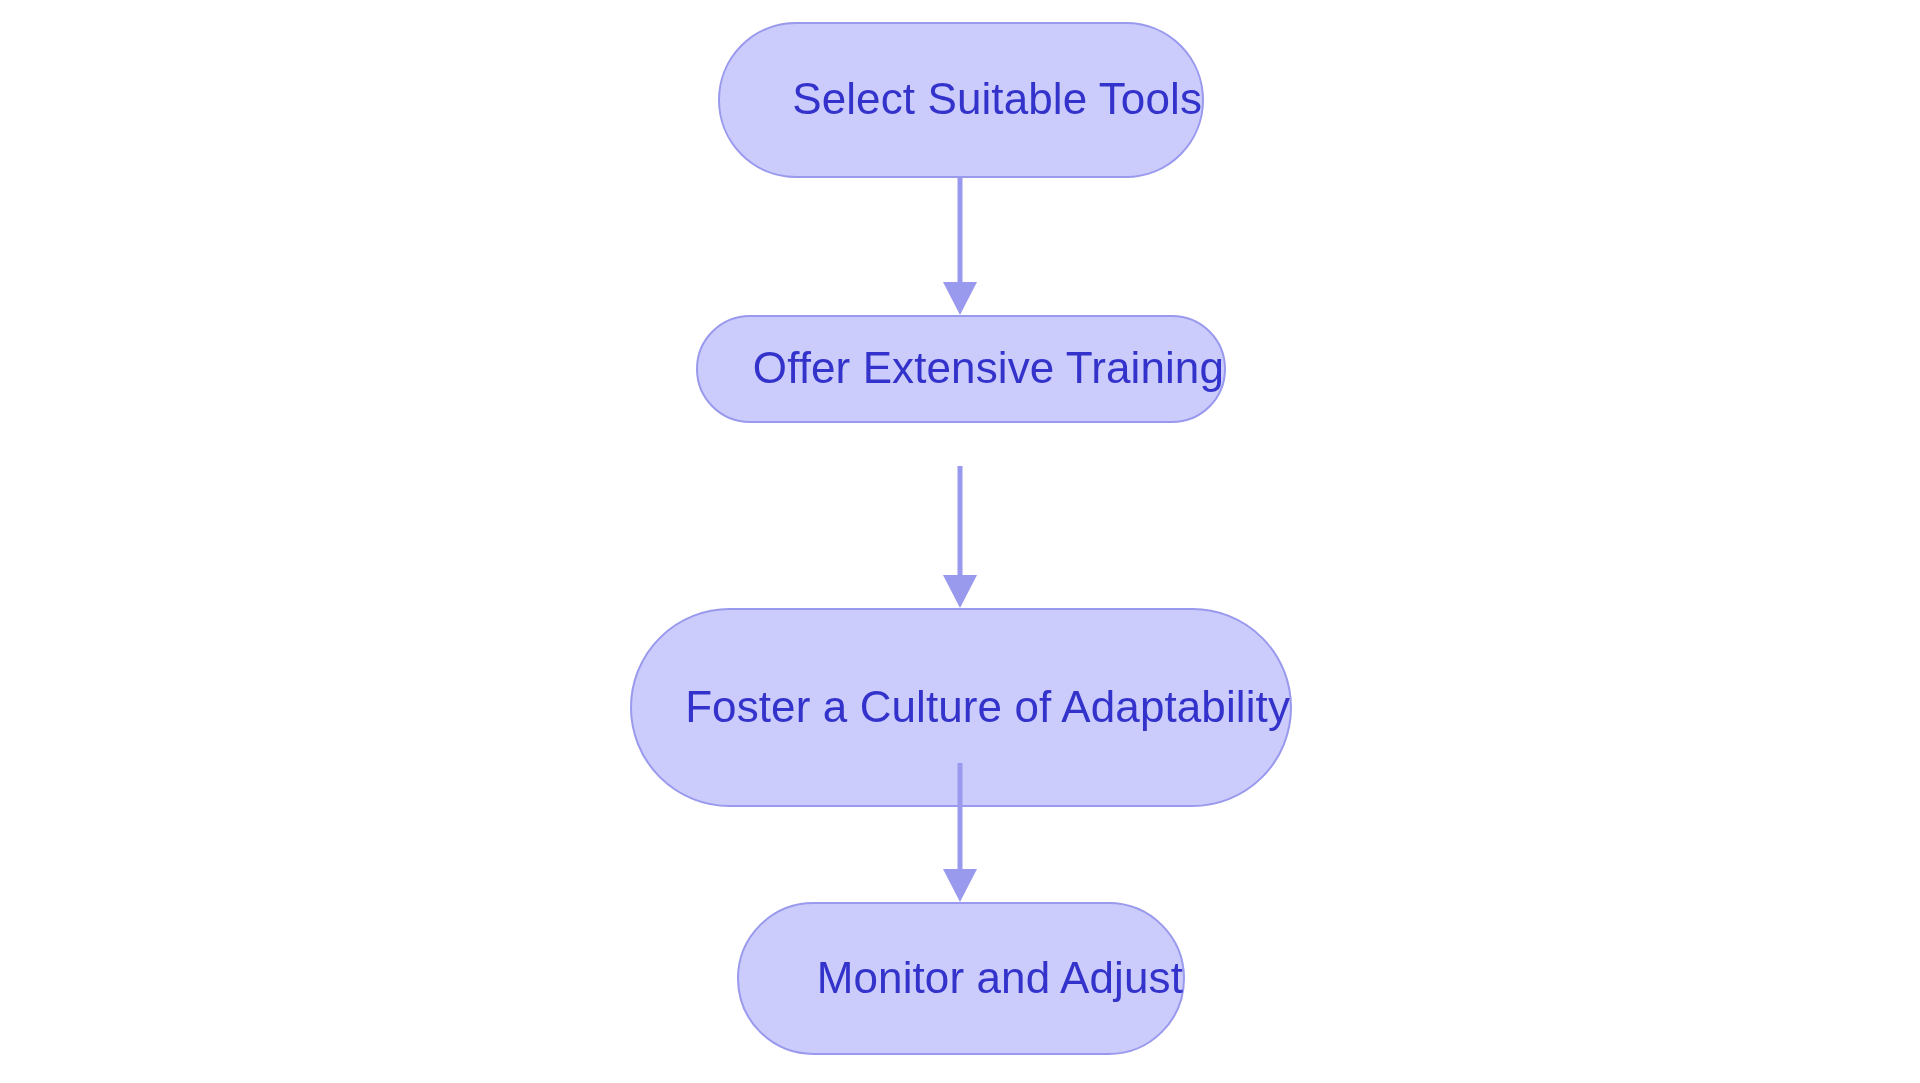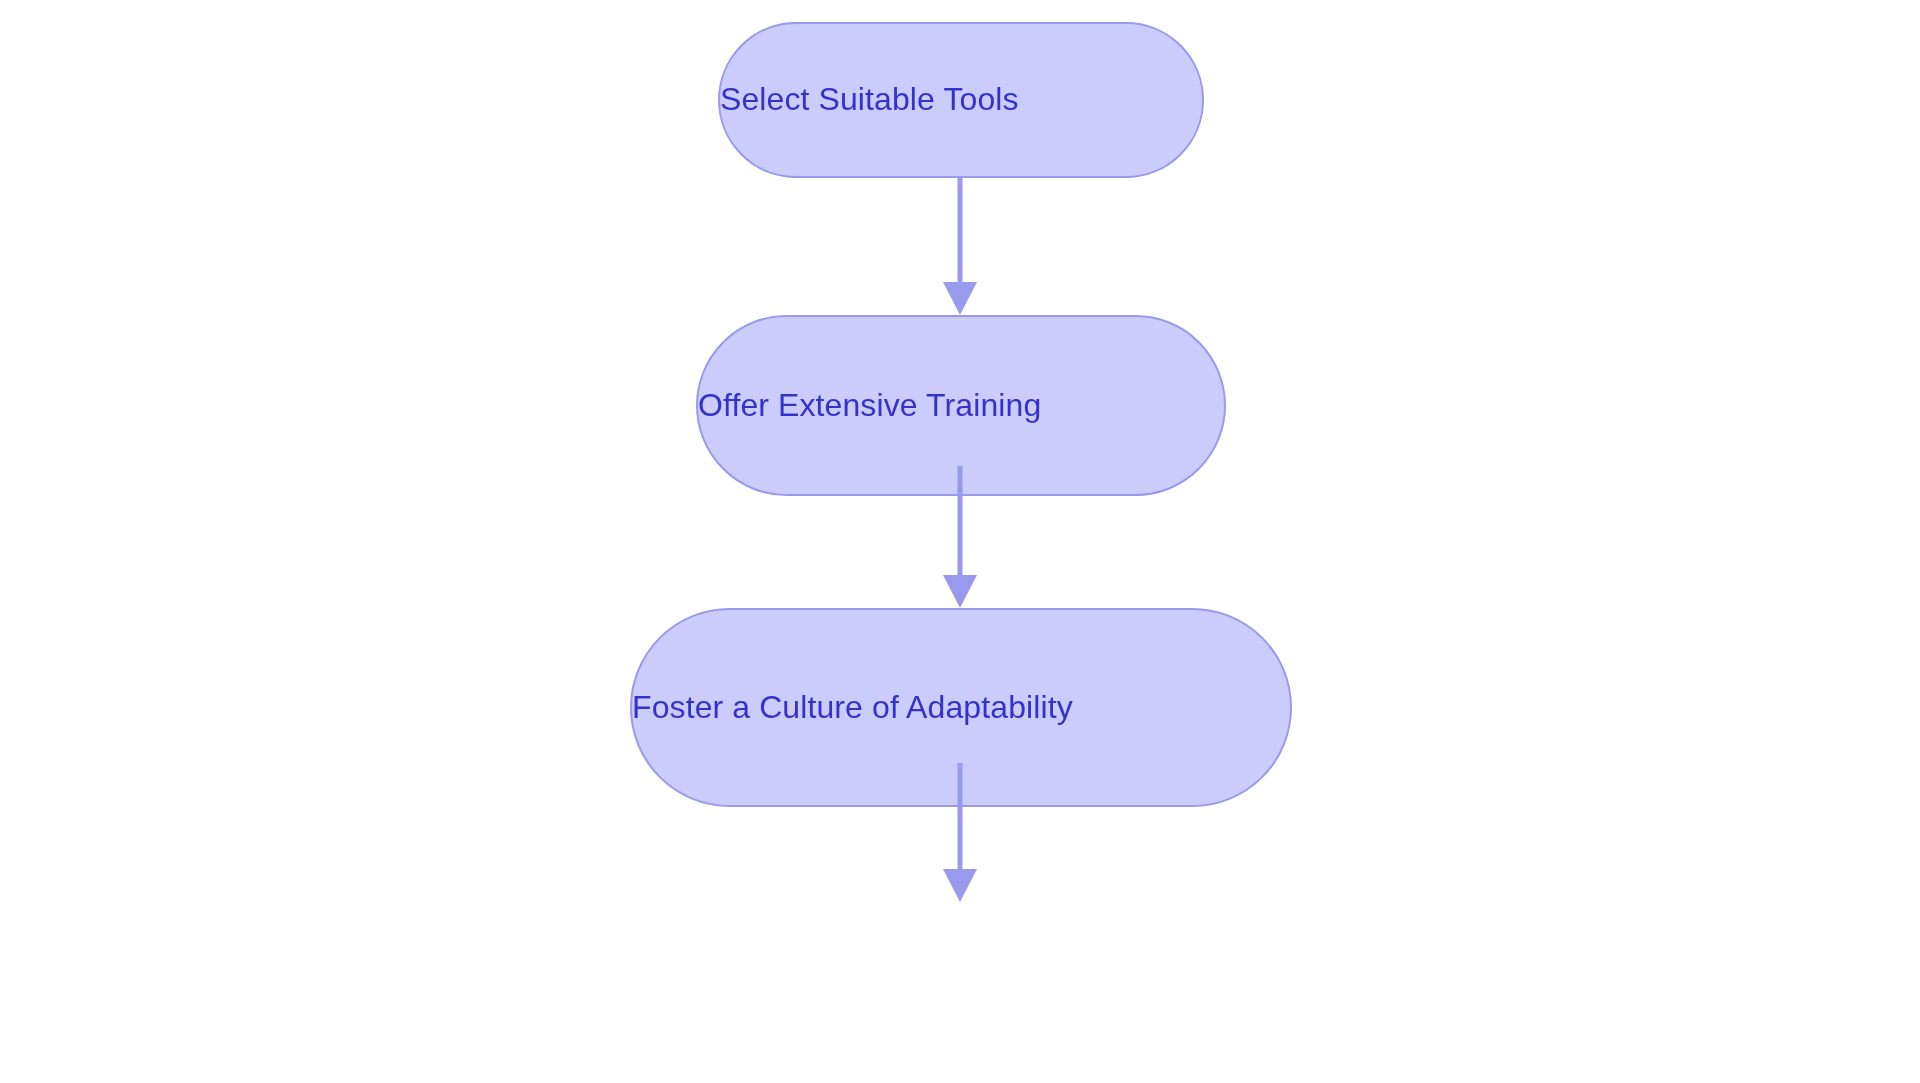--- a/index.html
+++ b/index.html
@@ -17,27 +17,27 @@
     position: relative;
     width: 1920px;
     height: 1083px;
     background: #ffffff;
   }
   .flow-node {
     position: absolute;
     box-sizing: border-box;
     display: flex;
     align-items: center;
-    justify-content: flex-start;
+    justify-content: flex-end;
     background: #ccccfc;
     border: 2px solid #9999ee;
     border-radius: 999px;
     color: #3333cc;
     font-family: "Liberation Sans", sans-serif;
-    font-size: 32px;
+    font-size: 44px;
     font-weight: 400;
     letter-spacing: 0.1px;
     line-height: 1;
     white-space: nowrap;
     user-select: none;
   }
   .node-label {
     display: block;
     color: #3333cc;
     padding-bottom: 2px;
@@ -63,32 +63,35 @@
 
   <div class="flow-node" style="left:718px; top:22px; width:486px; height:156px;">
     <span class="node-label">Select Suitable Tools</span>
   </div>
 
   <svg class="flow-edge" style="left:930px; top:176px; width:60px; height:141px;" viewBox="0 0 60 141">
     <line class="edge-line" x1="30" y1="0" x2="30" y2="116"></line>
     <polygon class="edge-head" points="13,106 47,106 30,139"></polygon>
   </svg>
 
-  <div class="flow-node" style="left:696px; top:315px; width:530px; height:181px;">
+  <div class="flow-node" style="left:696px; top:315px; width:530px; height:108px;">
     <span class="node-label">Offer Extensive Training</span>
   </div>
 
   <svg class="flow-edge" style="left:930px; top:466px; width:60px; height:144px;" viewBox="0 0 60 144">
     <line class="edge-line" x1="30" y1="0" x2="30" y2="119"></line>
     <polygon class="edge-head" points="13,109 47,109 30,142"></polygon>
   </svg>
 
   <div class="flow-node" style="left:630px; top:608px; width:662px; height:199px;">
     <span class="node-label">Foster a Culture of Adaptability</span>
   </div>
 
   <svg class="flow-edge" style="left:930px; top:763px; width:60px; height:141px;" viewBox="0 0 60 141">
     <line class="edge-line" x1="30" y1="0" x2="30" y2="116"></line>
     <polygon class="edge-head" points="13,106 47,106 30,139"></polygon>
   </svg>
 
+  <div class="flow-node" style="left:737px; top:902px; width:448px; height:153px;">
+    <span class="node-label">Monitor and Adjust</span>
+  </div>
 
 </div>
 
 </body></html>

